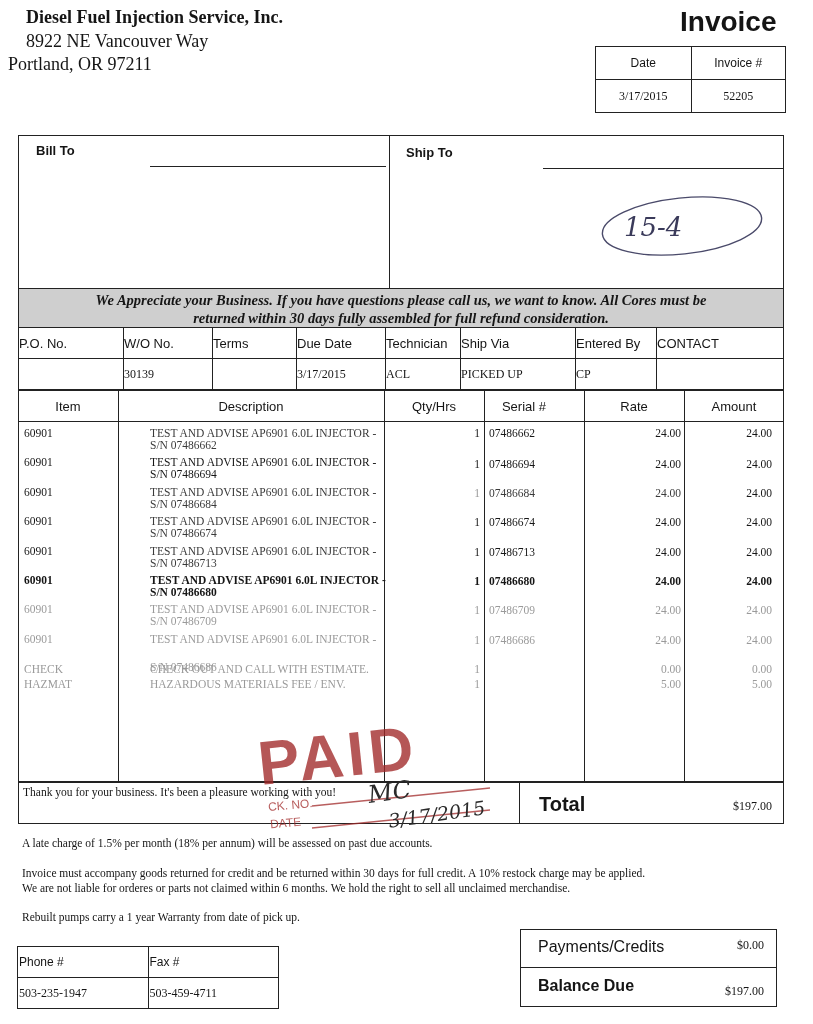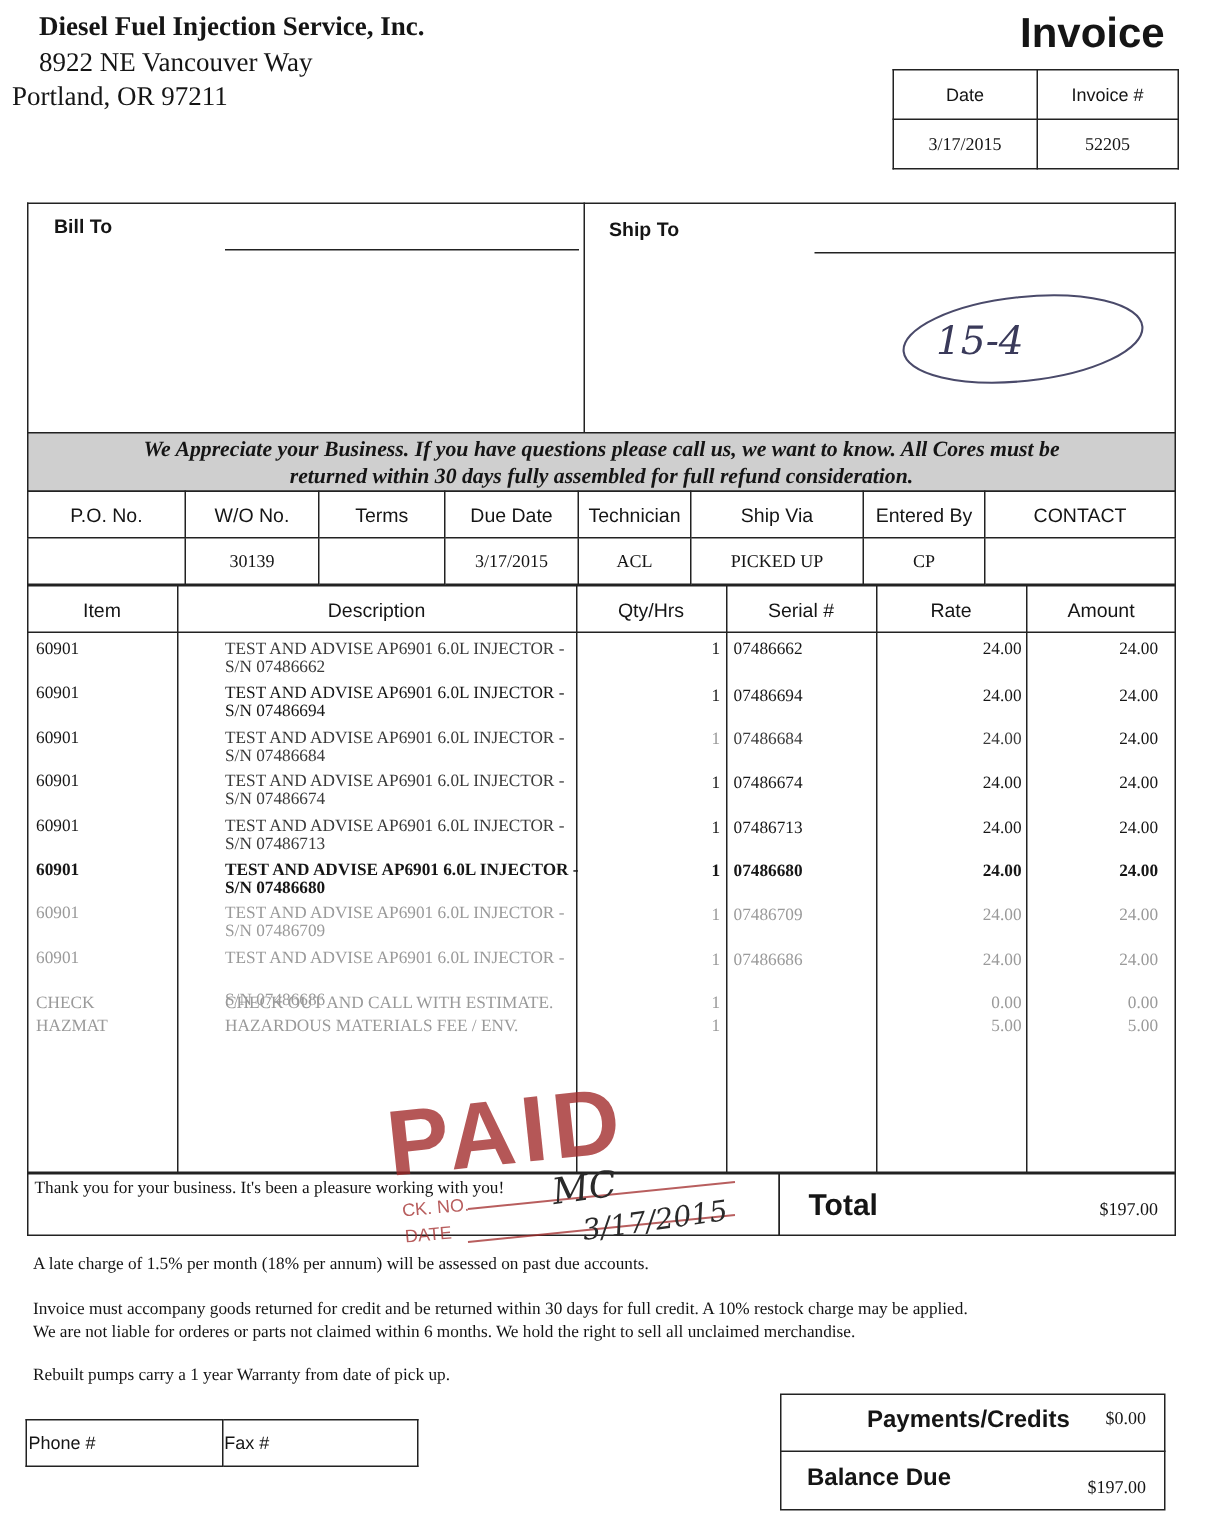--- a/index.html
+++ b/index.html
@@ -30,21 +30,21 @@
   #bill-line { left:150px; top:166px; width:236px; border-top:1.5px solid #222; }
   #ship-line { left:543px; top:168px; width:241px; border-top:1.5px solid #222; }
   #handwritten-note { left:598px; top:190px; width:170px; height:68px; }
 
   
   #banner { left:18px; top:288px; width:766px; height:40px; background:#cfcfcf; border:1.5px solid #222; box-sizing:border-box;
             text-align:center; font-style:italic; font-weight:bold; font-size:14.5px; line-height:18px; padding-top:2px; }
 
   
   #meta-table { left:18px; top:327px; width:766px; }
-  #meta-table td { border:1.5px solid #222; text-align:center; height:30px; font-size:12.5px; padding:0; }
+  #meta-table td { border:1.5px solid #222; height:30px; font-size:12.5px; padding:0; }
   #meta-table .hd { font-family:"Liberation Sans", sans-serif; font-size:13px; }
   #meta-table .vl { font-family:"Liberation Serif", serif; font-size:12px; }
 
   
   #items-frame { left:18px; top:390px; width:766px; height:392px; border:1.5px solid #222; box-sizing:border-box; }
   .col-line { position:absolute; top:390px; height:392px; border-left:1.5px solid #222; }
   #items-head-line { left:18px; top:421px; width:766px; border-top:1.5px solid #222; }
   .ihd { position:absolute; top:399px; font-family:"Liberation Sans", sans-serif; font-size:13px; text-align:center; }
 
   .row { position:absolute; left:0; width:813px; font-size:11.5px; line-height:12px; font-family:"Liberation Serif", serif; }
@@ -80,21 +80,21 @@
 
   
   #contact-table { left:17px; top:946px; width:262px; }
   #contact-table td { border:1.5px solid #222; text-align:left; height:28px; width:50%; }
   #contact-table .hd { font-family:"Liberation Sans", sans-serif; font-size:12px; }
   #contact-table .vl { font-size:12px; }
 
   
   #balance-box { left:520px; top:929px; width:257px; height:78px; border:1.5px solid #222; box-sizing:border-box; }
   #balance-mid { left:520px; top:967px; width:257px; border-top:1.5px solid #222; }
-  #pay-label { left:538px; top:938px; font-family:"Liberation Sans", sans-serif; font-weight:bold; font-size:16px;margin-left:40px; }
+  #pay-label { left:538px; top:938px; font-family:"Liberation Sans", sans-serif; font-weight:normal; font-size:16px; }
   #pay-value { left:700px; top:938px; width:64px; text-align:right; font-size:12px; }
   #bal-label { left:538px; top:977px; font-family:"Liberation Sans", sans-serif; font-weight:bold; font-size:16px; }
   #bal-value { left:700px; top:984px; width:64px; text-align:right; font-size:12px; }
 </style>
 </head>
 <body>
 
 <div id="company-name" class="abs">Diesel Fuel Injection Service, Inc.</div>
 <div id="company-addr1" class="abs">8922 NE Vancouver Way</div>
 <div id="company-addr2" class="abs">Portland, OR 97211</div>
@@ -158,21 +158,21 @@
 <div class="col-line" style="left:118px"></div>
 <div class="col-line" style="left:384px"></div>
 <div class="col-line" style="left:484px"></div>
 <div class="col-line" style="left:584px"></div>
 <div class="col-line" style="left:684px"></div>
 <div id="items-head-line" class="abs"></div>
 
 <div class="ihd" style="left:18px;width:100px">Item</div>
 <div class="ihd" style="left:118px;width:266px">Description</div>
 <div class="ihd" style="left:384px;width:100px">Qty/Hrs</div>
-<div class="ihd" style="left:484px;width:100px">Serial #</div>
+<div class="ihd" style="left:474px;width:100px">Serial #</div>
 <div class="ihd" style="left:584px;width:100px">Rate</div>
 <div class="ihd" style="left:684px;width:100px">Amount</div>
 
 <div class="row mid" style="top:427px">
   <span class="c-item dark">60901</span>
   <span class="c-desc">TEST AND ADVISE AP6901 6.0L INJECTOR -</span>
   <span class="c-desc" style="top:12px">S/N 07486662</span>
   <span class="c-qty dark">1</span>
   <span class="c-ser dark">07486662</span>
   <span class="c-rate dark">24.00</span>
@@ -276,20 +276,24 @@
 <div class="note" style="top:867px">Invoice must accompany goods returned for credit and be returned within 30 days for full credit.  A 10% restock charge may be applied.</div>
 <div class="note" style="top:882px">We are not liable for orderes or parts not claimed within 6 months.  We hold the right to sell all unclaimed merchandise.</div>
 <div class="note" style="top:911px">Rebuilt pumps carry a 1 year Warranty from date of pick up.</div>
 
 <table id="contact-table" class="abs">
   <tbody>
       <tr>
     <td class="hd">Phone #</td>
     <td class="hd">Fax #</td>
   </tr>
+  <tr>
+    <td class="vl">503-235-1947</td>
+    <td class="vl">503-459-4711</td>
+  </tr>
 </tbody>
   </table>
 
 <div id="balance-box" class="abs"></div>
 <div id="balance-mid" class="abs"></div>
 <div id="pay-label" class="abs">Payments/Credits</div>
 <div id="pay-value" class="abs">$0.00</div>
 <div id="bal-label" class="abs">Balance Due</div>
 <div id="bal-value" class="abs">$197.00</div>
 

